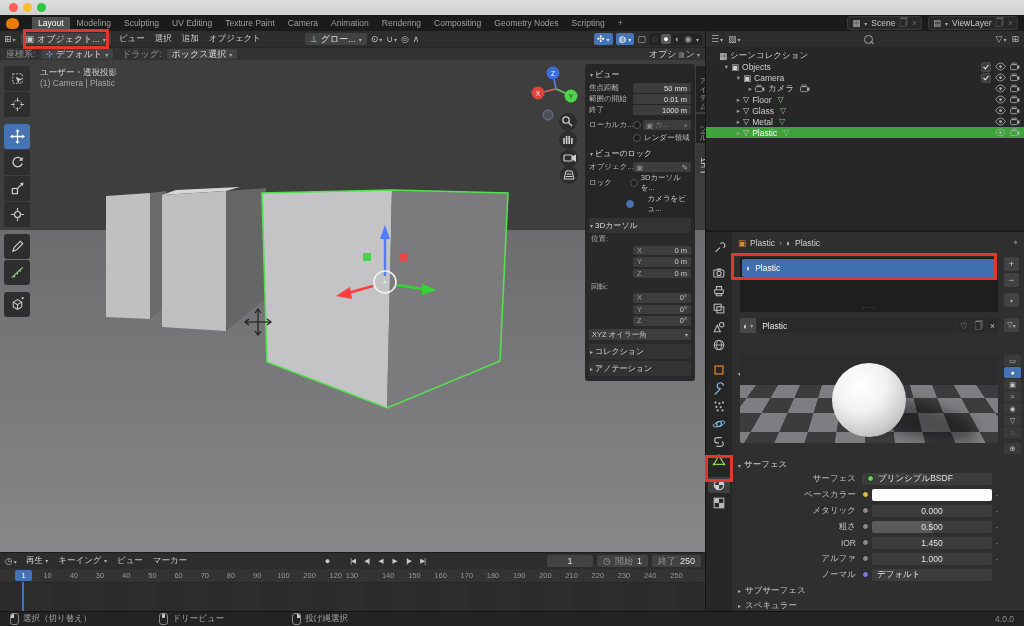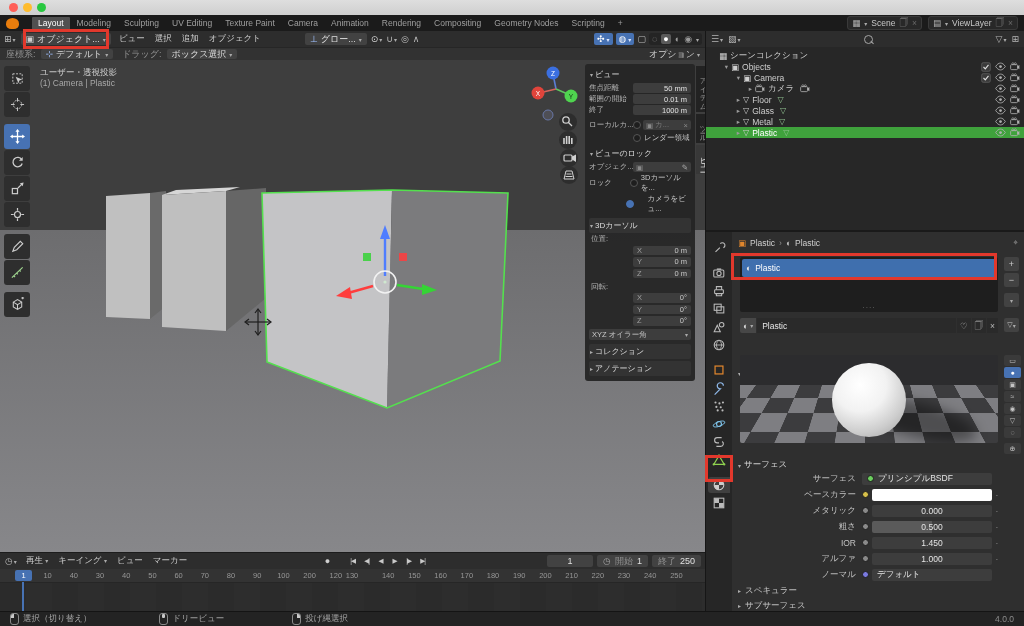--- a/index.html
+++ b/index.html
@@ -926,25 +926,25 @@
         <span class="prop-lab">ノーマル</span>
         <span class="sock" style="background:#7a7ae0"></span>
         <span class="pfield left">
             <span>デフォルト</span>
           </span>
         <span class="keydot"></span>
       </div>
       <div id="collapsed-rows">
           <div class="collapse-row">
             <span class="chev">▸</span>
-            <span>スペキュラー</span>
+            <span>サブサーフェス</span>
           </div>
           <div class="collapse-row">
             <span class="chev">▸</span>
-            <span>サブサーフェス</span>
+            <span>スペキュラー</span>
           </div>
         </div>
     </div>
   </div>
 </div>
 
 <div id="timeline" class="abs">
   <div id="tl-header">
     <span class="row" style="gap:1px">
         <span style="color:#b5b5b5">◷</span>

